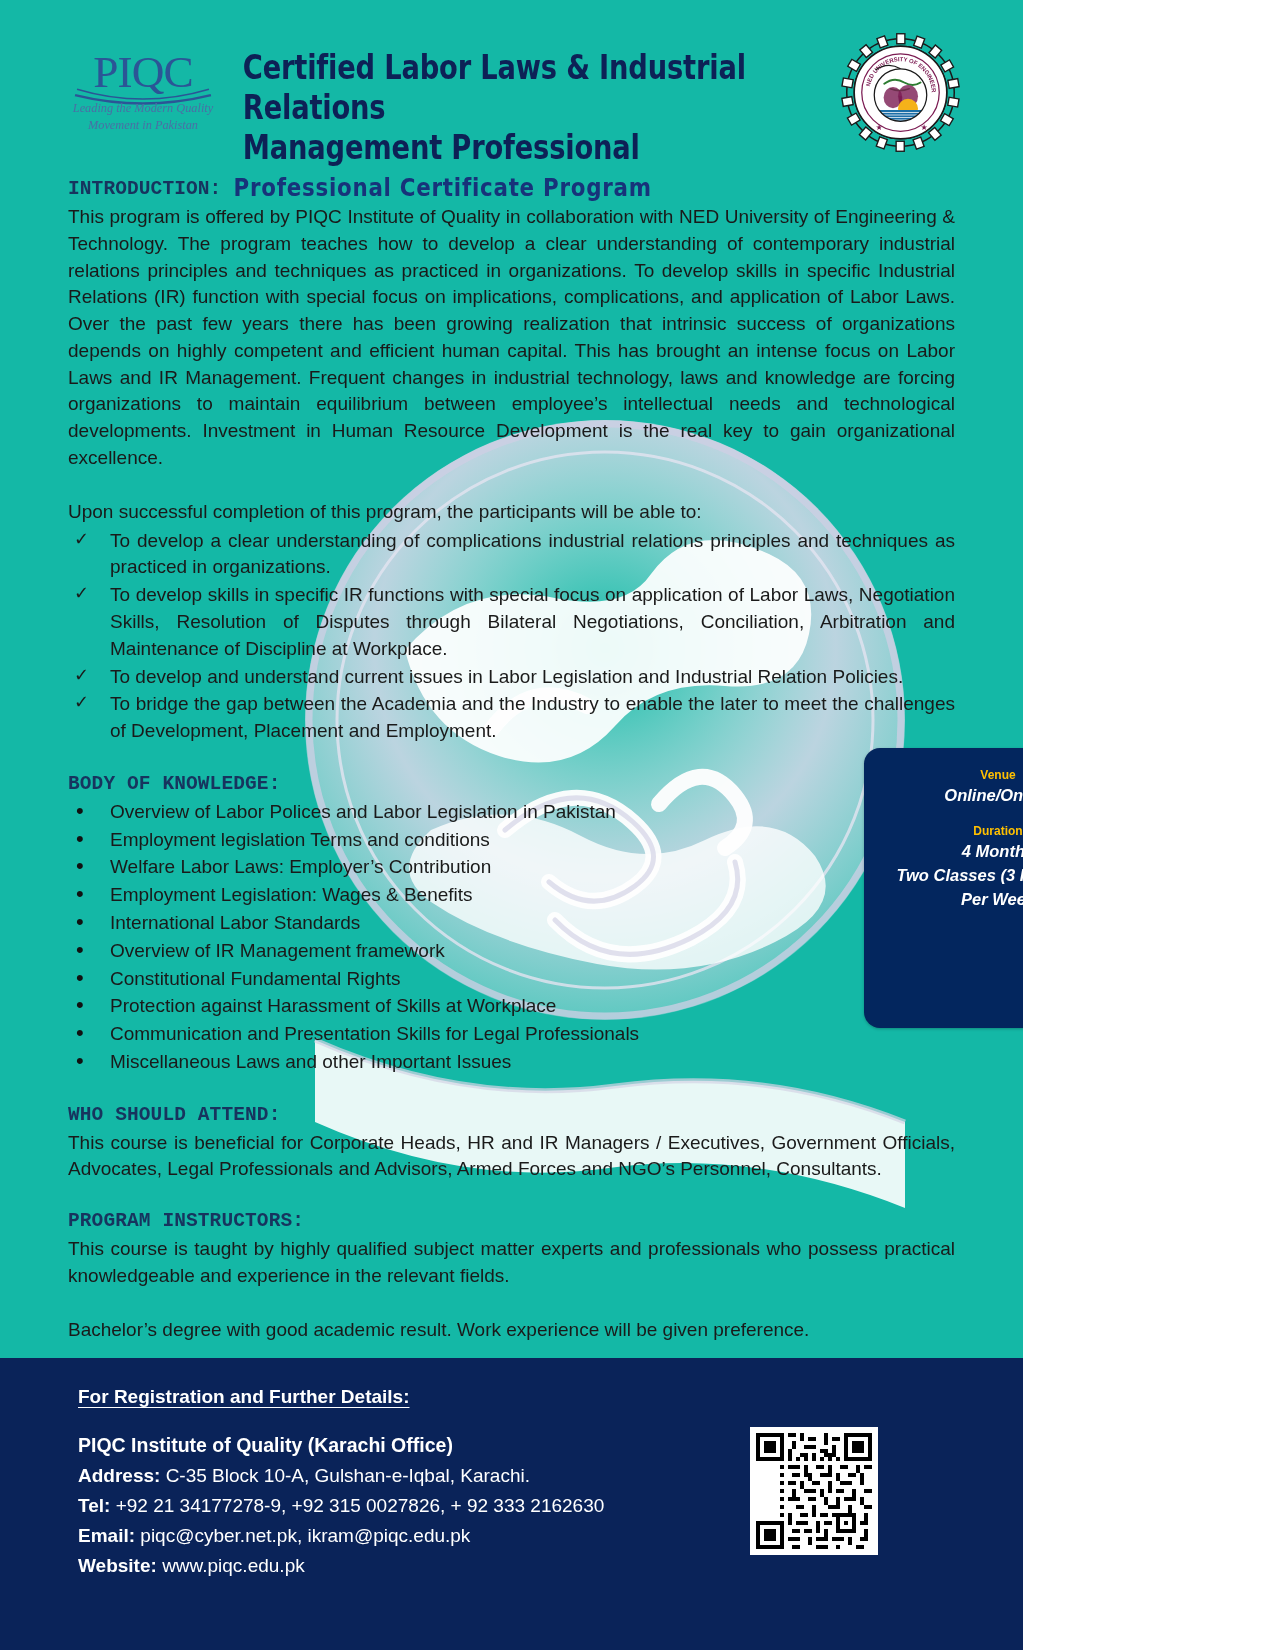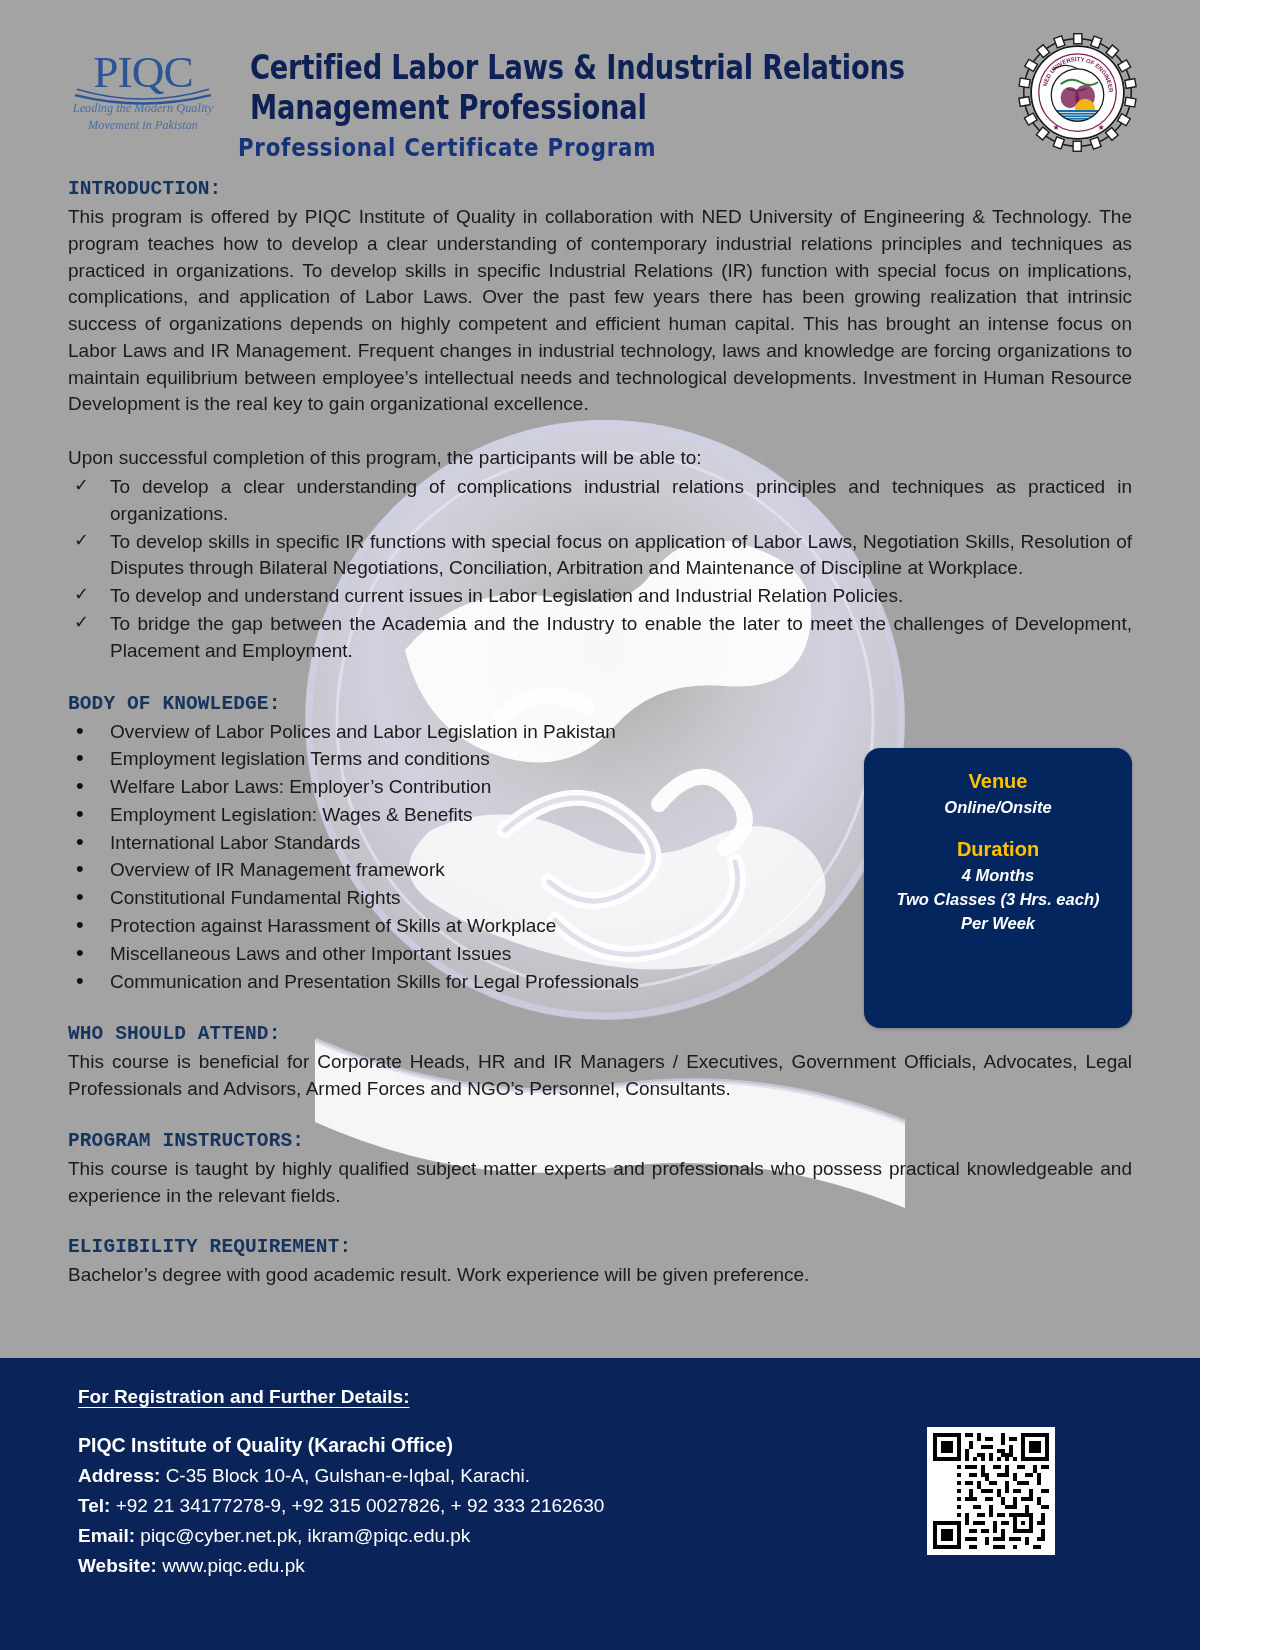--- a/index.html
+++ b/index.html
@@ -6,24 +6,24 @@
 
   html, body {
     width: 1275px;
     height: 1650px;
     background: #ffffff;
     font-family: "Liberation Sans", sans-serif;
   }
 
   .page {
     position: relative;
-    width: 1200px;
+    width: 1023px;
     height: 1650px;
     overflow: hidden;
-    background: #a3a3a3;
+    background: #14b8a6;
   }
 
   
   .watermark {
     position: absolute;
     left: 255px;
     top: 400px;
     width: 700px;
     height: 830px;
     z-index: 0;
@@ -159,21 +159,21 @@
     border-radius: 16px;
     color: #ffffff;
     text-align: center;
     padding-top: 18px;
     z-index: 4;
     box-shadow: 0 1px 3px rgba(0,0,0,0.25);
   }
   .info-label {
     color: #ffc000;
     font-weight: bold;
-    font-size: 20px;
+    font-size: 12px;
     line-height: 1.5;
   }
   .info-val {
     color: #ffffff;
     font-weight: bold;
     font-size: 16.5px;
     line-height: 1.45;
     font-style: italic;
   }
   .info-spacer { height: 14px; }
@@ -368,37 +368,36 @@
     <h2 class="section-head">BODY OF KNOWLEDGE:</h2>
     <ul class="list dot bok-list">
       <li>Overview of Labor Polices and Labor Legislation in Pakistan</li>
       <li>Employment legislation Terms and conditions</li>
       <li>Welfare Labor Laws: Employer’s Contribution</li>
       <li>Employment Legislation: Wages &amp; Benefits</li>
       <li>International Labor Standards</li>
       <li>Overview of IR Management framework</li>
       <li>Constitutional Fundamental Rights</li>
       <li>Protection against Harassment of Skills at Workplace</li>
+      <li>Communication and Presentation Skills for Legal Professionals</li>
       <li>Miscellaneous Laws and other Important Issues</li>
-      <li>Communication and Presentation Skills for Legal Professionals</li>
     </ul>
 
     <div class="gap-lg"></div>
 
     <h2 class="section-head">WHO SHOULD ATTEND:</h2>
     <p class="para">This course is beneficial for Corporate Heads, HR and IR Managers / Executives, Government Officials, Advocates, Legal Professionals and Advisors, Armed Forces and NGO’s Personnel, Consultants.</p>
 
     <div class="gap-lg"></div>
 
     <h2 class="section-head">PROGRAM INSTRUCTORS:</h2>
     <p class="para">This course is taught by highly qualified subject matter experts and professionals who possess practical knowledgeable and experience in the relevant fields.</p>
 
     <div class="gap-lg"></div>
 
-    <h2 class="section-head">ELIGIBILITY REQUIREMENT:</h2>
     <p class="para">Bachelor’s degree with good academic result. Work experience will be given preference.</p>
   </div>
 
   <div class="info-card">
     <div class="info-label">Venue</div>
     <div class="info-val">Online/Onsite</div>
     <div class="info-spacer"></div>
     <div class="info-label">Duration</div>
     <div class="info-val">4 Months</div>
     <div class="info-val">Two Classes (3 Hrs. each)</div>

